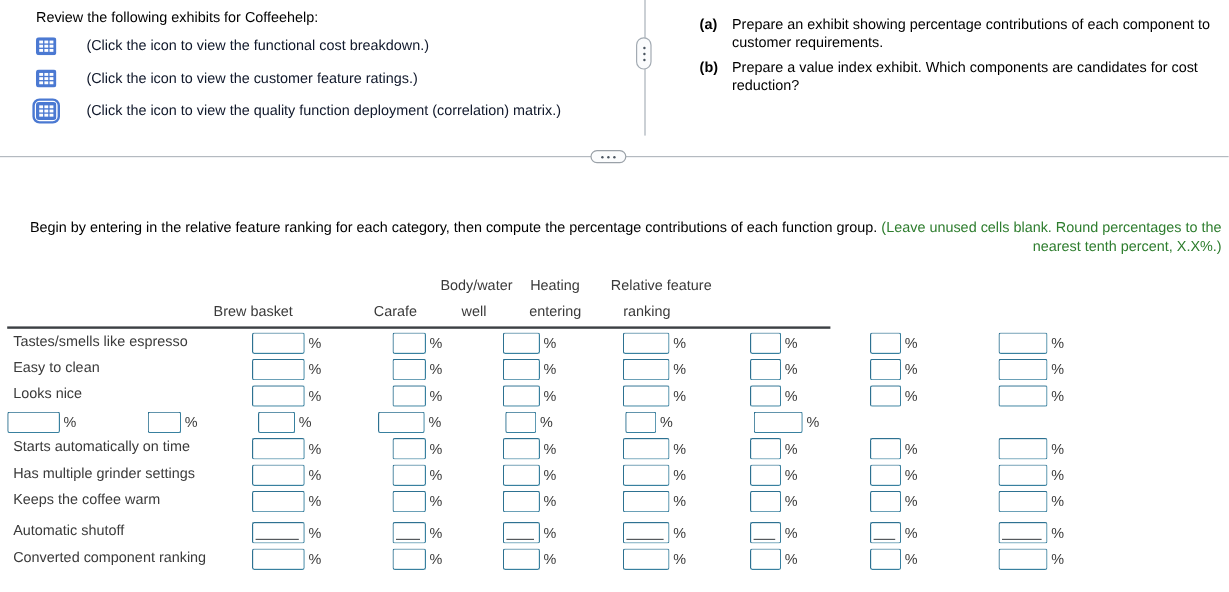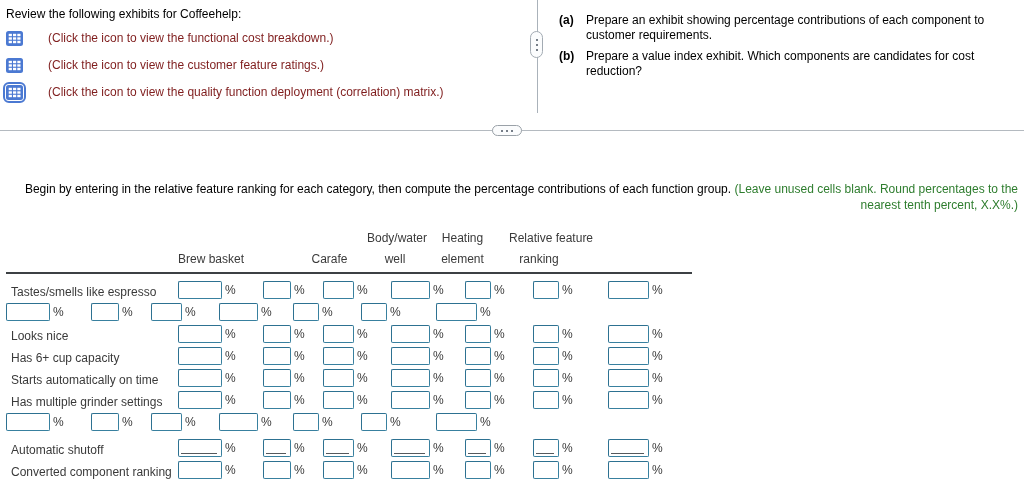--- a/index.html
+++ b/index.html
@@ -1,34 +1,34 @@
 <!DOCTYPE html>
 <html><head>
 <meta charset="utf-8">
 <style>
   html,body{margin:0;padding:0;background:#fff;}
   body{width:1024px;height:493px;font-family:"Liberation Sans",sans-serif;font-size:12px;color:#000;overflow:hidden;position:relative;}
 
   
   .top{display:flex;height:130px;position:relative;}
-  .left-panel{width:537px;box-sizing:border-box;padding:7px 8px 0 6px;}
+  .left-panel{width:537px;box-sizing:border-box;padding:7px 8px 0 6px;margin-left:24px;}
   .right-panel{flex:1;box-sizing:border-box;padding:7px 6px 0 22px;}
   .vdivider{position:absolute;left:537px;top:0;height:113px;width:1px;background:#aab2ba;}
   .v-handle{position:absolute;left:530px;top:31px;width:13px;height:27px;box-sizing:border-box;
     border:1px solid #a3abb3;border-radius:7px;background:#fbfcfd;
     display:flex;flex-direction:column;align-items:center;justify-content:center;gap:3px;cursor:col-resize;}
   .v-handle .dot,.h-pill .dot{width:2px;height:2px;border-radius:50%;background:#4a5560;}
 
   .panel-title{font-weight:bold;}
   .exhibit-title{margin:0 0 2px 0;}
   .exhibit-row{display:flex;align-items:center;height:20px;margin-top:7px;}
   .exhibit-row .icon-slot{width:26px;display:flex;align-items:center;}
   .grid-icon{display:inline-block;line-height:0;cursor:pointer;}
   .grid-icon.focused{outline:2px solid #4b79d2;outline-offset:1px;border-radius:3px;}
-  .exhibit-link{color:#7f1d1d;margin-left:16px;}
+  .exhibit-link{color:#0f172a;margin-left:16px;}
 
   .req-item{display:flex;margin-top:6px;}
   .req-marker{width:27px;font-weight:bold;flex:none;}
   .req-text{flex:1;line-height:15px;}
 
   
   .mid{position:relative;border-top:1px solid #b4bac0;height:0;}
   .h-pill{position:absolute;left:492px;top:-6px;width:30px;height:11px;box-sizing:border-box;
     border:1px solid #9aa1a8;border-radius:6px;background:#fbfcfd;
     display:flex;align-items:center;justify-content:center;gap:3px;cursor:pointer;}
@@ -44,21 +44,21 @@
   .qtable{margin-top:15px;width:686px;color:#3a3a3a;}
   .hrow{display:flex;align-items:flex-end;border-bottom:2px solid #3c4044;padding-bottom:2px;}
   .hcell{box-sizing:border-box;text-align:center;white-space:nowrap;}
   .hcell .hl{line-height:21px;height:21px;}
   .col-label{width:172px;flex:none;box-sizing:border-box;padding-left:5px;}
   .c1{width:85px;} .c2{width:60px;} .c3{width:68px;} .c4{width:74px;} .c5{width:68px;} .c6{width:75px;} .c7{width:66px;}
   .hcell.c1{padding-right:24px;} .hcell.c2{padding-right:15px;margin-left:44px;} .hcell.c3{padding-right:20px;}
   .hcell.c4{padding-right:18px;} .hcell.c5{padding-right:25px;} .hcell.c6{padding-right:32px;} .hcell.c7{padding-right:6px;}
 
   .tbody{padding-top:3px;}
-  .trow{display:flex;align-items:flex-end;height:22px;}
+  .trow{display:flex;align-items:flex-start;height:22px;gap:32px;}
   .trow.underlined{margin-top:4px;}
   .cell{display:flex;align-items:center;flex:none;box-sizing:border-box;}
   .ibox{position:relative;display:inline-block;line-height:0;}
   .pinput{height:18px;box-sizing:border-box;border:1px solid #38809f;border-top-color:#2d7191;border-left-color:#2d7191;
     border-radius:2px;padding:1px 3px;font-family:"Liberation Sans",sans-serif;font-size:11px;background:#fff;}
   .c1 .pinput{width:44px;} .c2 .pinput{width:28px;} .c3 .pinput{width:31px;} .c4 .pinput{width:39px;}
   .c5 .pinput{width:26px;} .c6 .pinput{width:26px;} .c7 .pinput{width:41px;}
   .uline{position:absolute;left:3px;right:5px;bottom:3px;height:1px;background:#55595d;}
   .pct{margin-left:3px;color:#3a3a3a;line-height:12px;}
 </style>
@@ -177,21 +177,21 @@
       <div class="hcell c2">
           <div class="hl"></div>
           <div class="hl">Carafe</div>
         </div>
       <div class="hcell c4">
           <div class="hl">Body/water</div>
           <div class="hl">well</div>
         </div>
       <div class="hcell c5">
           <div class="hl">Heating</div>
-          <div class="hl">element</div>
+          <div class="hl">entering</div>
         </div>
       <div class="hcell c7">
           <div class="hl">Relative feature</div>
           <div class="hl">ranking</div>
         </div>
     </div>
     <div class="tbody">
         <div class="trow">
           <div class="col-label">Tastes/smells like espresso</div>
           <div class="cell c1">
@@ -217,20 +217,21 @@
           <div class="cell c6">
             <span class="ibox"><input type="text" class="pinput" style=""></span>
             <span class="pct">%</span>
           </div>
           <div class="cell c7">
             <span class="ibox"><input type="text" class="pinput" style=""></span>
             <span class="pct">%</span>
           </div>
         </div>
         <div class="trow">
+          <div class="col-label">Easy to clean</div>
           <div class="cell c1">
             <span class="ibox"><input type="text" class="pinput" style=""></span>
             <span class="pct">%</span>
           </div>
           <div class="cell c2">
             <span class="ibox"><input type="text" class="pinput" style=""></span>
             <span class="pct">%</span>
           </div>
           <div class="cell c3">
             <span class="ibox"><input type="text" class="pinput" style=""></span>
@@ -278,21 +279,20 @@
           <div class="cell c6">
             <span class="ibox"><input type="text" class="pinput" style=""></span>
             <span class="pct">%</span>
           </div>
           <div class="cell c7">
             <span class="ibox"><input type="text" class="pinput" style=""></span>
             <span class="pct">%</span>
           </div>
         </div>
         <div class="trow">
-          <div class="col-label">Has 6+ cup capacity</div>
           <div class="cell c1">
             <span class="ibox"><input type="text" class="pinput" style=""></span>
             <span class="pct">%</span>
           </div>
           <div class="cell c2">
             <span class="ibox"><input type="text" class="pinput" style=""></span>
             <span class="pct">%</span>
           </div>
           <div class="cell c3">
             <span class="ibox"><input type="text" class="pinput" style=""></span>
@@ -371,20 +371,21 @@
           <div class="cell c6">
             <span class="ibox"><input type="text" class="pinput" style=""></span>
             <span class="pct">%</span>
           </div>
           <div class="cell c7">
             <span class="ibox"><input type="text" class="pinput" style=""></span>
             <span class="pct">%</span>
           </div>
         </div>
         <div class="trow">
+          <div class="col-label">Keeps the coffee warm</div>
           <div class="cell c1">
             <span class="ibox"><input type="text" class="pinput" style=""></span>
             <span class="pct">%</span>
           </div>
           <div class="cell c2">
             <span class="ibox"><input type="text" class="pinput" style=""></span>
             <span class="pct">%</span>
           </div>
           <div class="cell c3">
             <span class="ibox"><input type="text" class="pinput" style=""></span>

